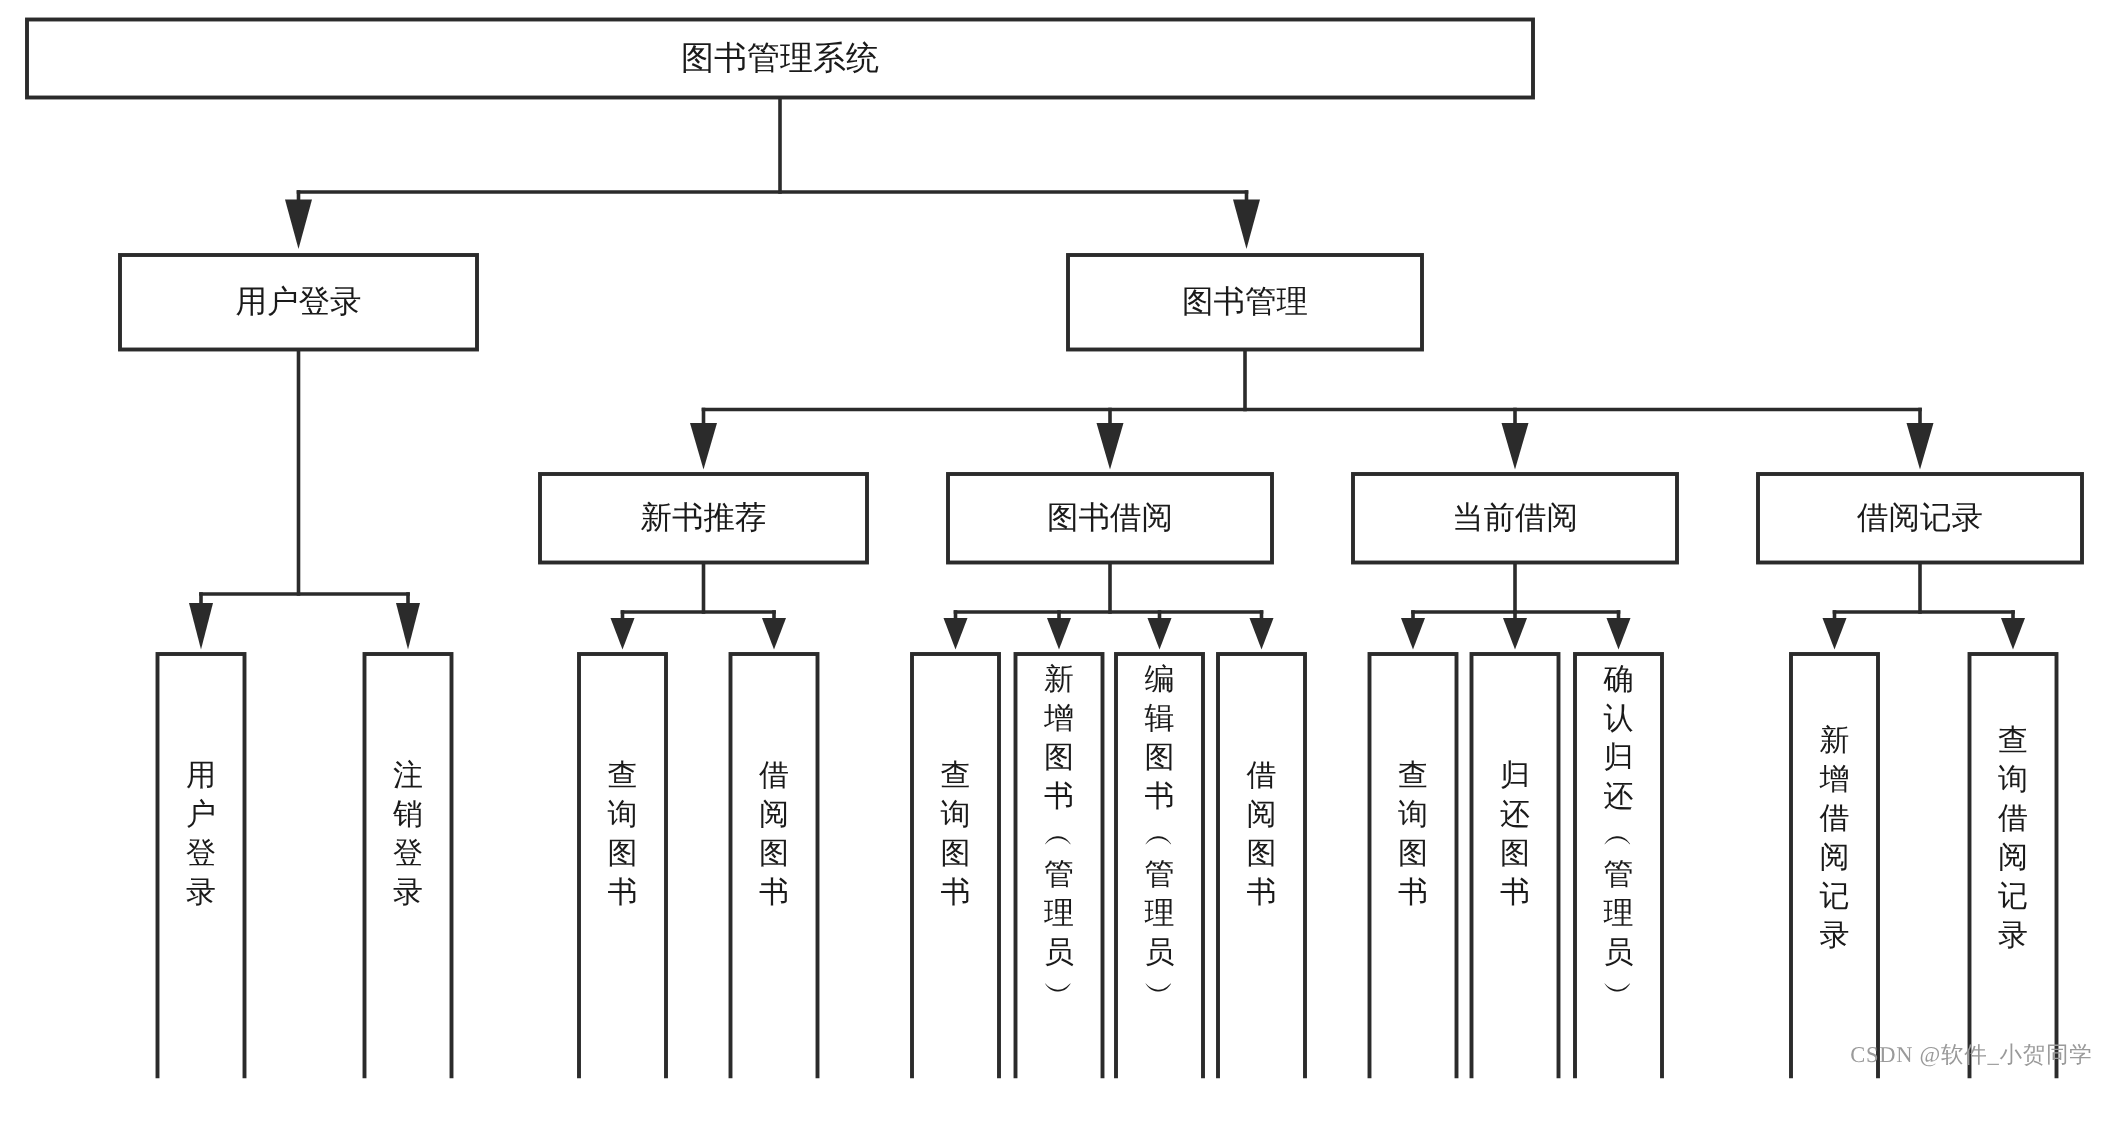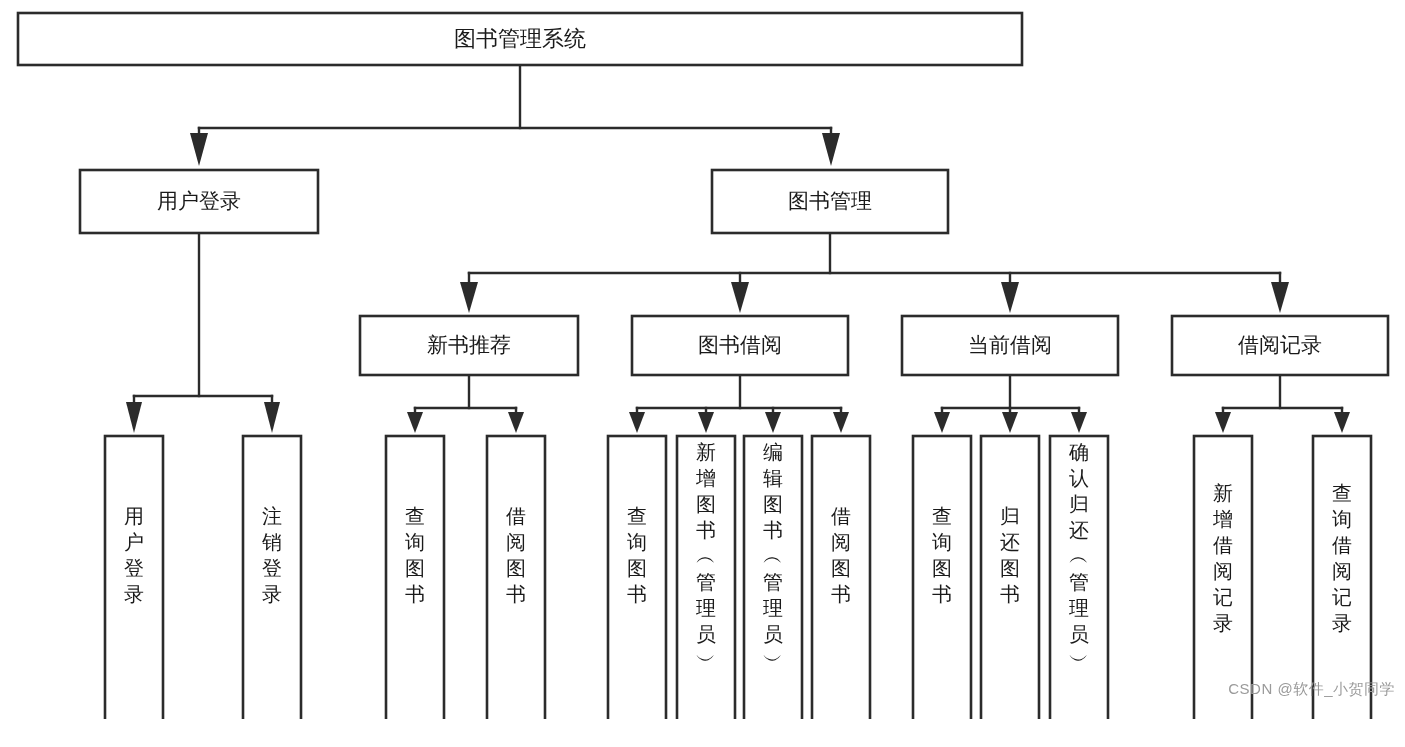--- a/index.html
+++ b/index.html
@@ -50,22 +50,22 @@
   }
   .leaf-label {
     font-family: "DejaVu Sans", "Liberation Sans", sans-serif;
     fill: #1a1a1a;
     font-size: 20px;
     text-anchor: middle;
   }
   .watermark {
     position: absolute;
     right: 10px;
-    bottom: 20px;
-    font-family: Liberation Sans, sans-serif;
+    bottom: 6px;
+    font-family: Liberation Serif, serif;
     font-size: 15px;
     color: #9a9a9a;
     letter-spacing: 0.5px;
     white-space: nowrap;
     user-select: none;
   }
 </style>
 </head>
 <body>
 

